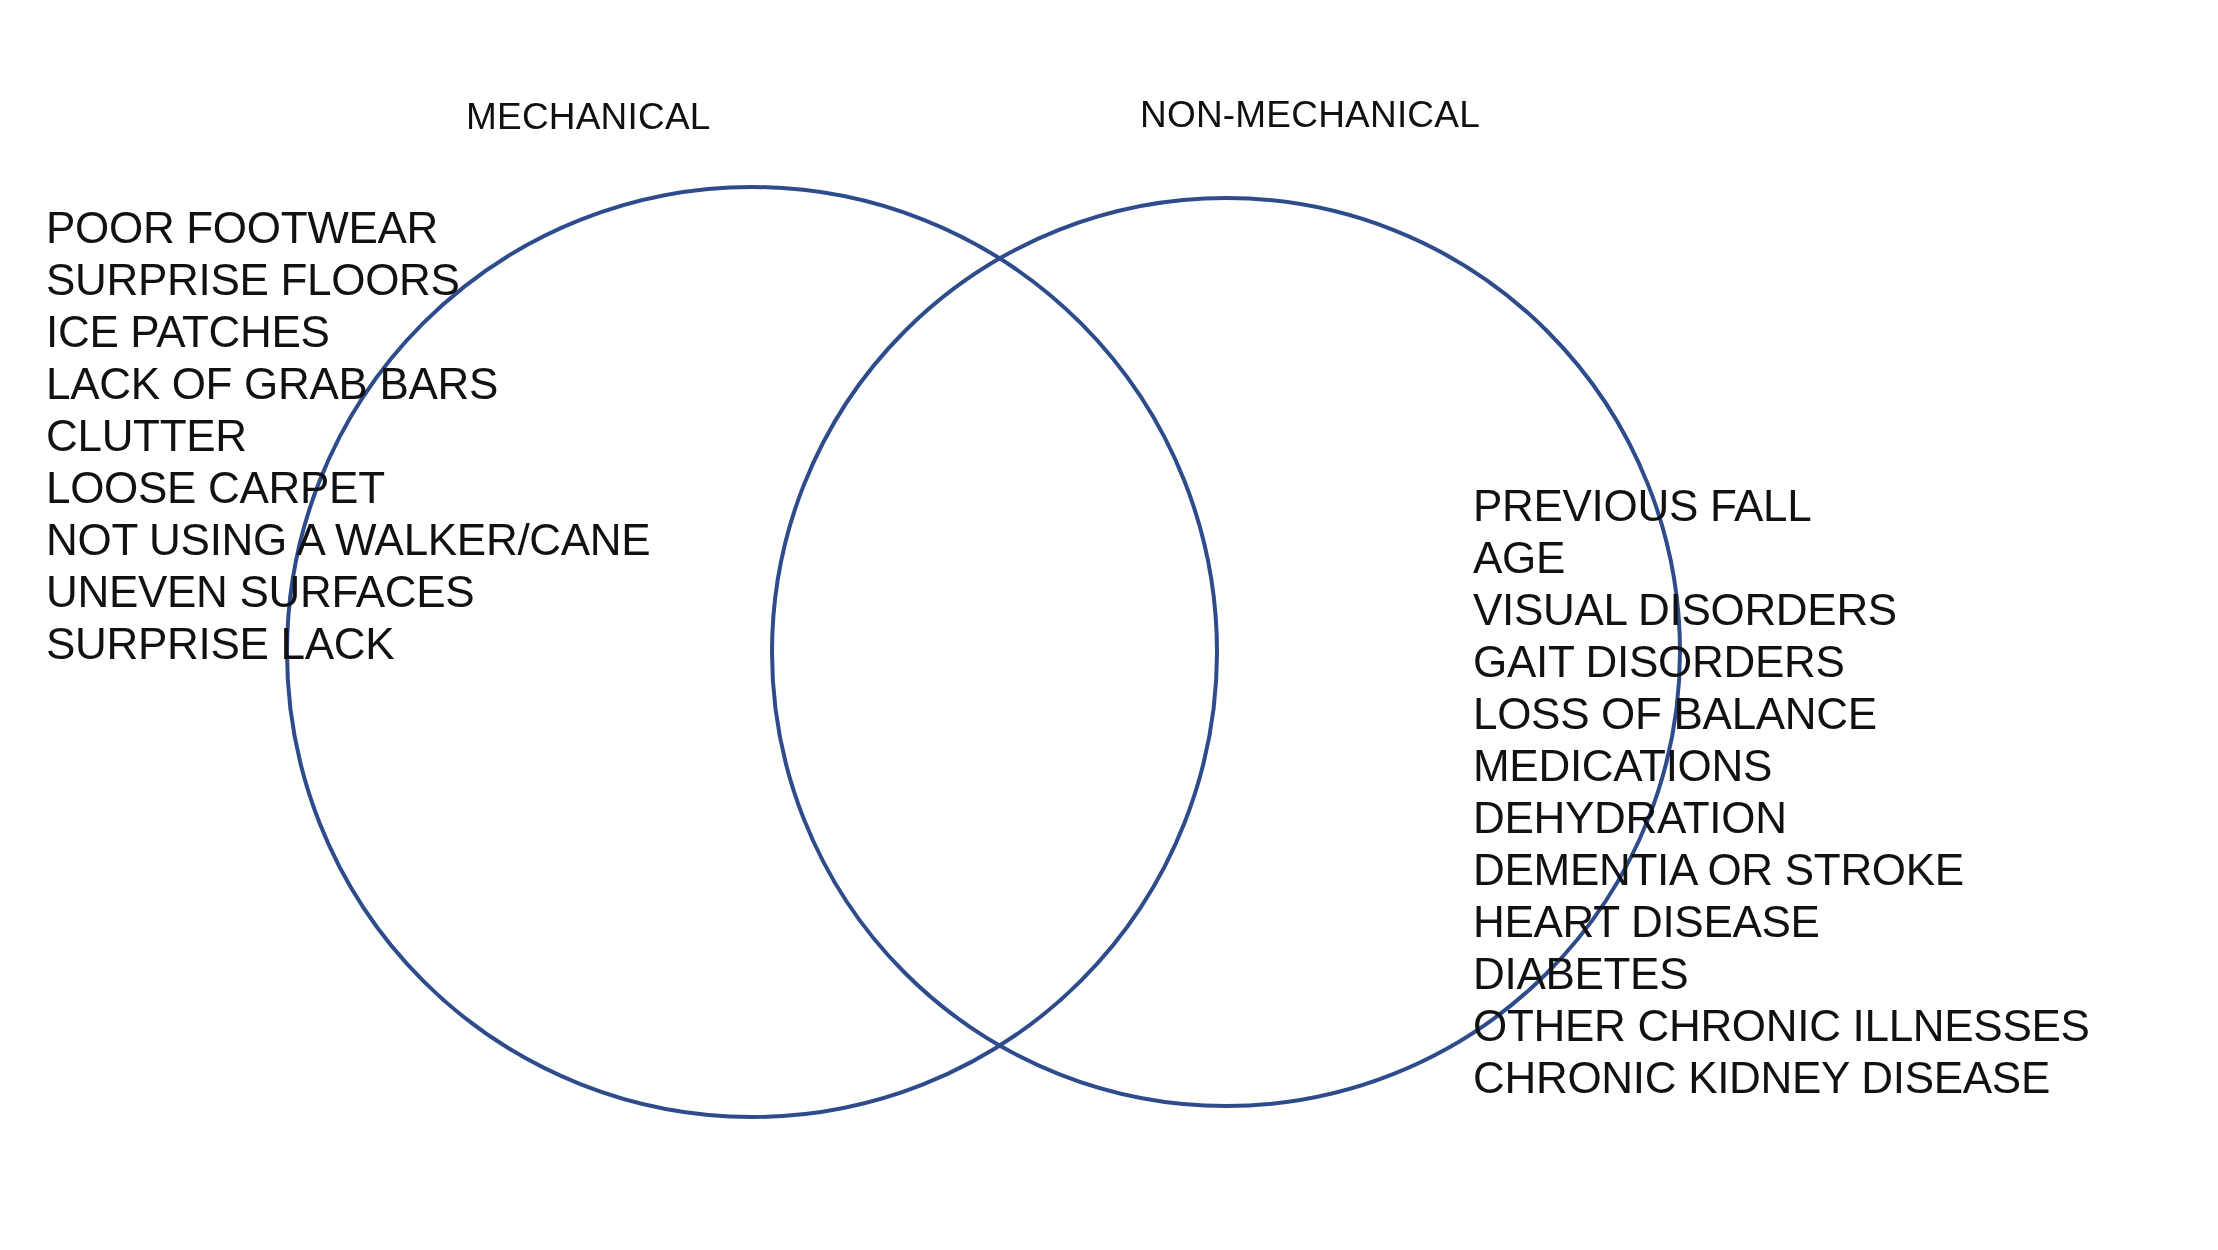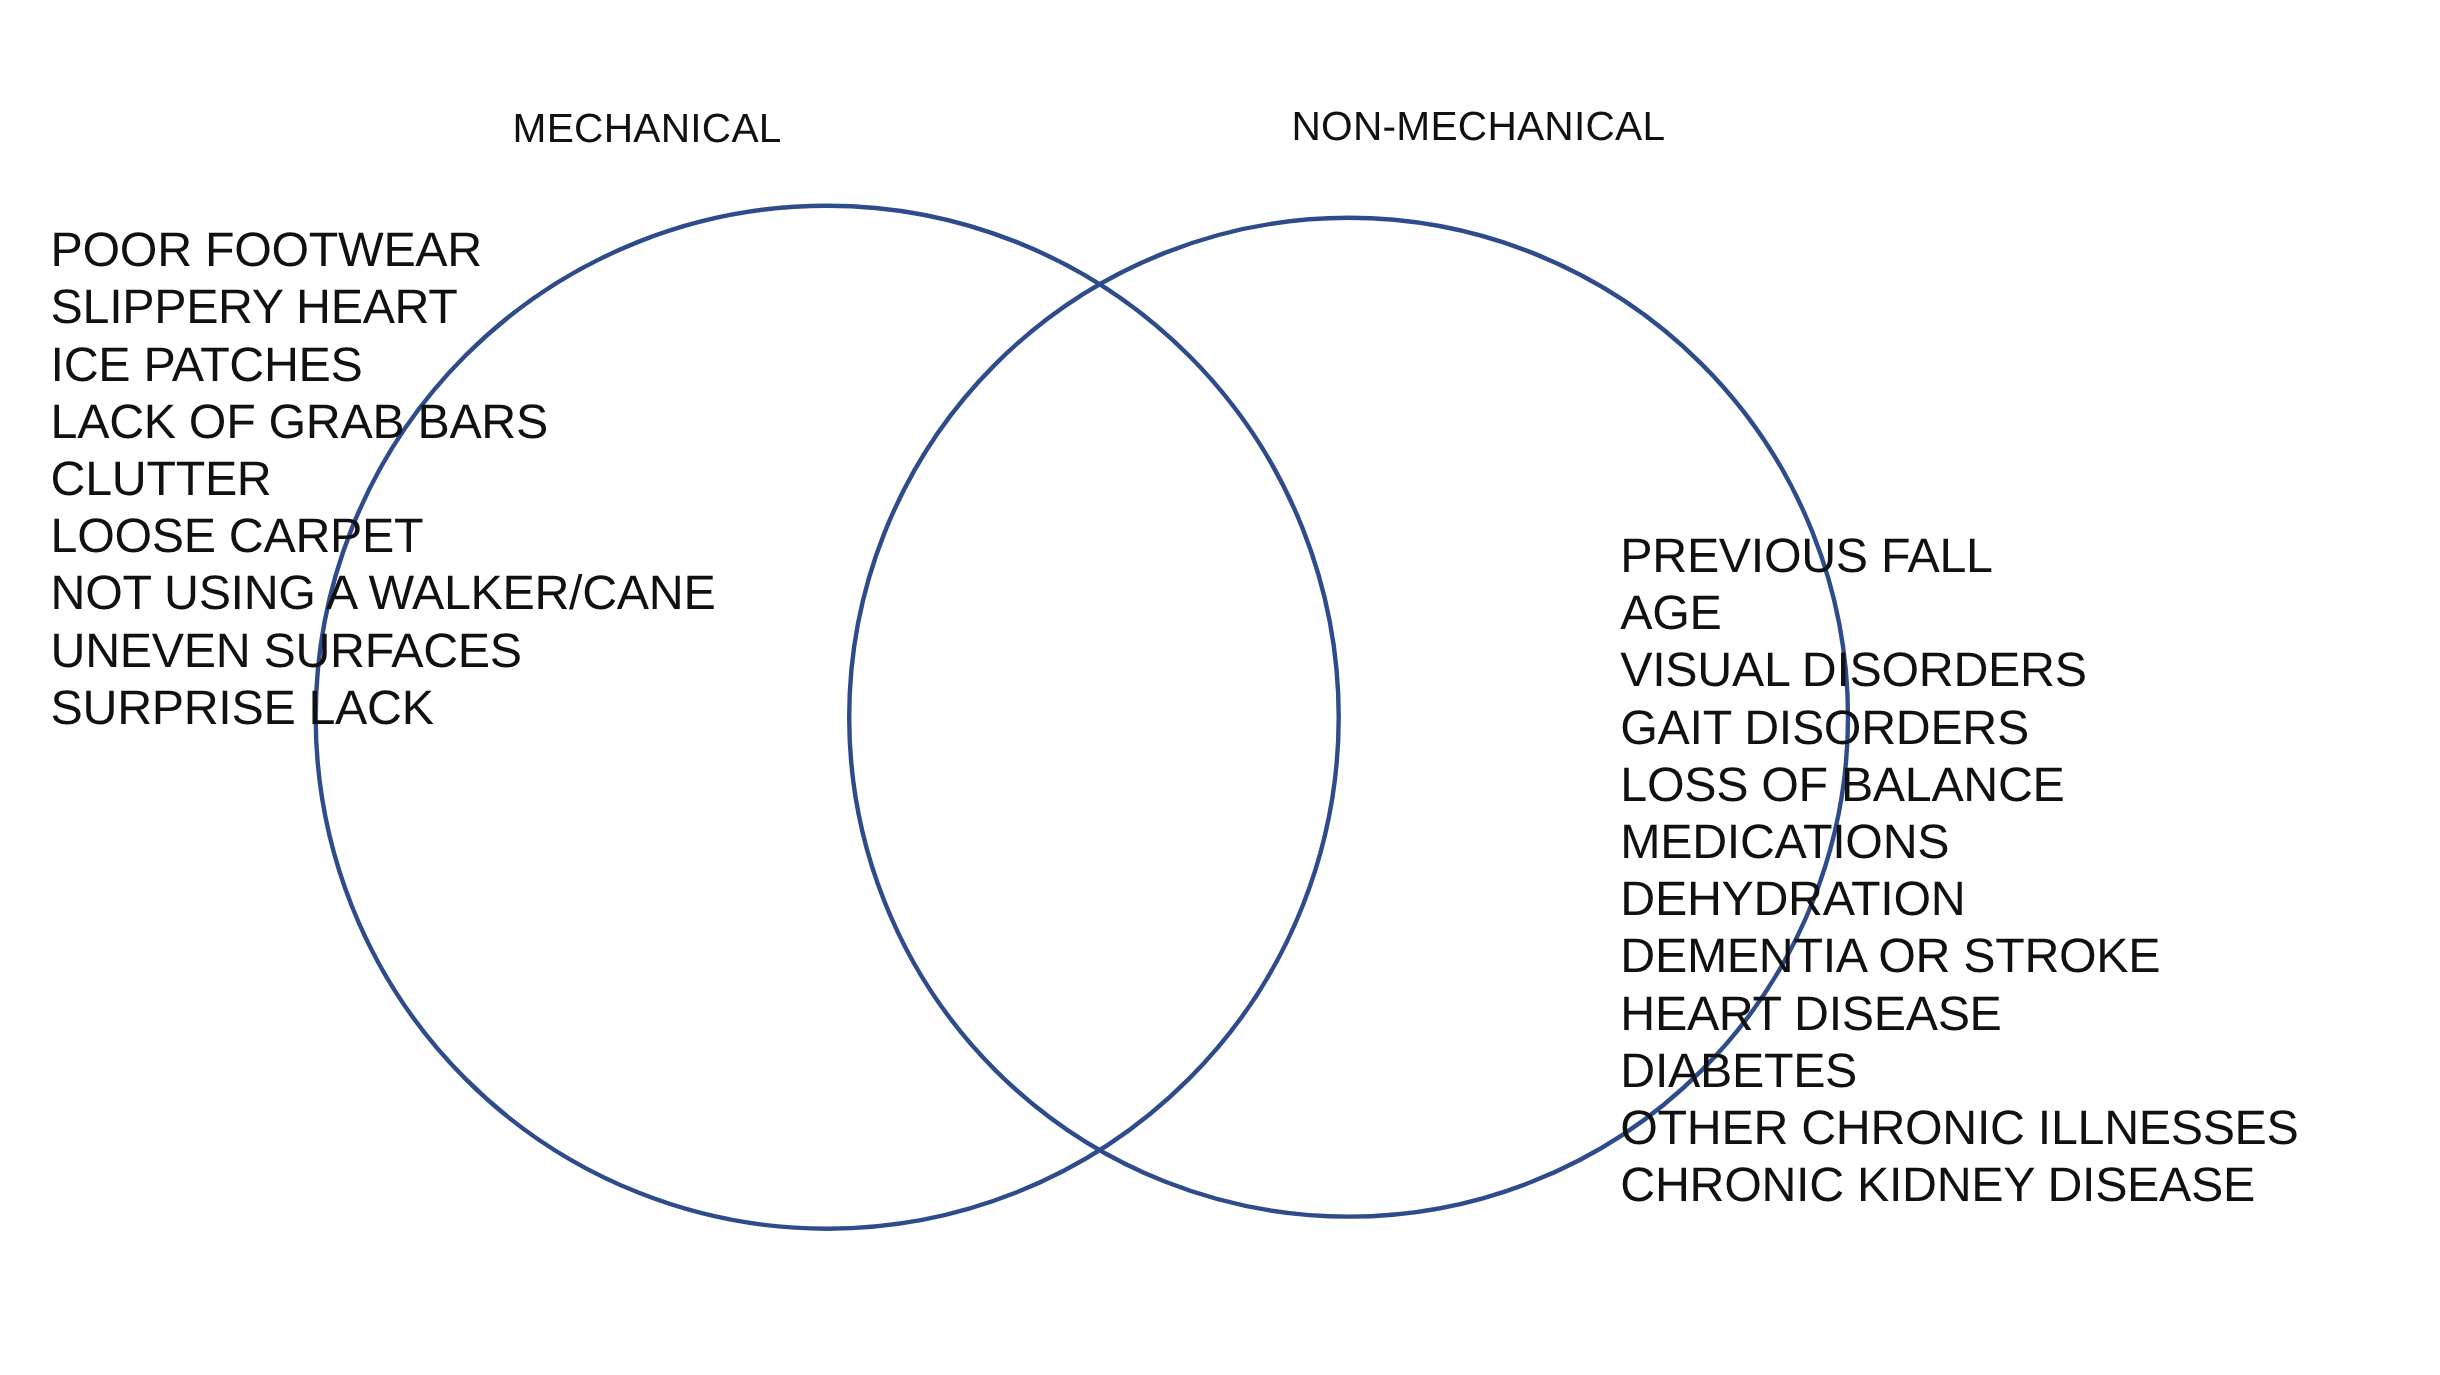--- a/index.html
+++ b/index.html
@@ -25,21 +25,21 @@
   }
   .venn-title {
     position: absolute;
     font-size: 37px;
     font-weight: 400;
     letter-spacing: 0.2px;
     white-space: nowrap;
     color: #111111;
   }
   .venn-title.left  { left: 466px; top: 96px; text-align: right; }
-  .venn-title.right { left: 1140px; top: 94px; margin-left: 34px; }
+  .venn-title.right { left: 1140px; top: 94px; }
   .vd-list {
     position: absolute;
     font-size: 44px;
     letter-spacing: -0.3px;
     line-height: 52px;
     white-space: nowrap;
     color: #111111;
   }
   .vd-list.left  { left: 46px;  top: 202px; }
   .vd-list.right { left: 1473px; top: 480px; }
@@ -54,21 +54,21 @@
     <circle cx="752" cy="652" r="465" fill="none" stroke-width="4" stroke="#2E4C8B"></circle>
     <circle cx="1226" cy="652" r="454" fill="none" stroke-width="4" stroke="#2E4C8B"></circle>
   </svg>
 
   <div class="venn-title left">MECHANICAL</div>
 
   <div class="venn-title right">NON-MECHANICAL</div>
 
   <div class="vd-list left">
       <div class="vd-item">POOR FOOTWEAR</div>
-      <div class="vd-item">SLIPPERY HEART</div>
+      <div class="vd-item">SURPRISE FLOORS</div>
       <div class="vd-item">ICE PATCHES</div>
       <div class="vd-item">LACK OF GRAB BARS</div>
       <div class="vd-item">CLUTTER</div>
       <div class="vd-item">LOOSE CARPET</div>
       <div class="vd-item">NOT USING A WALKER/CANE</div>
       <div class="vd-item">UNEVEN SURFACES</div>
       <div class="vd-item">SURPRISE LACK</div>
     </div>
 
   <div class="vd-list right">

